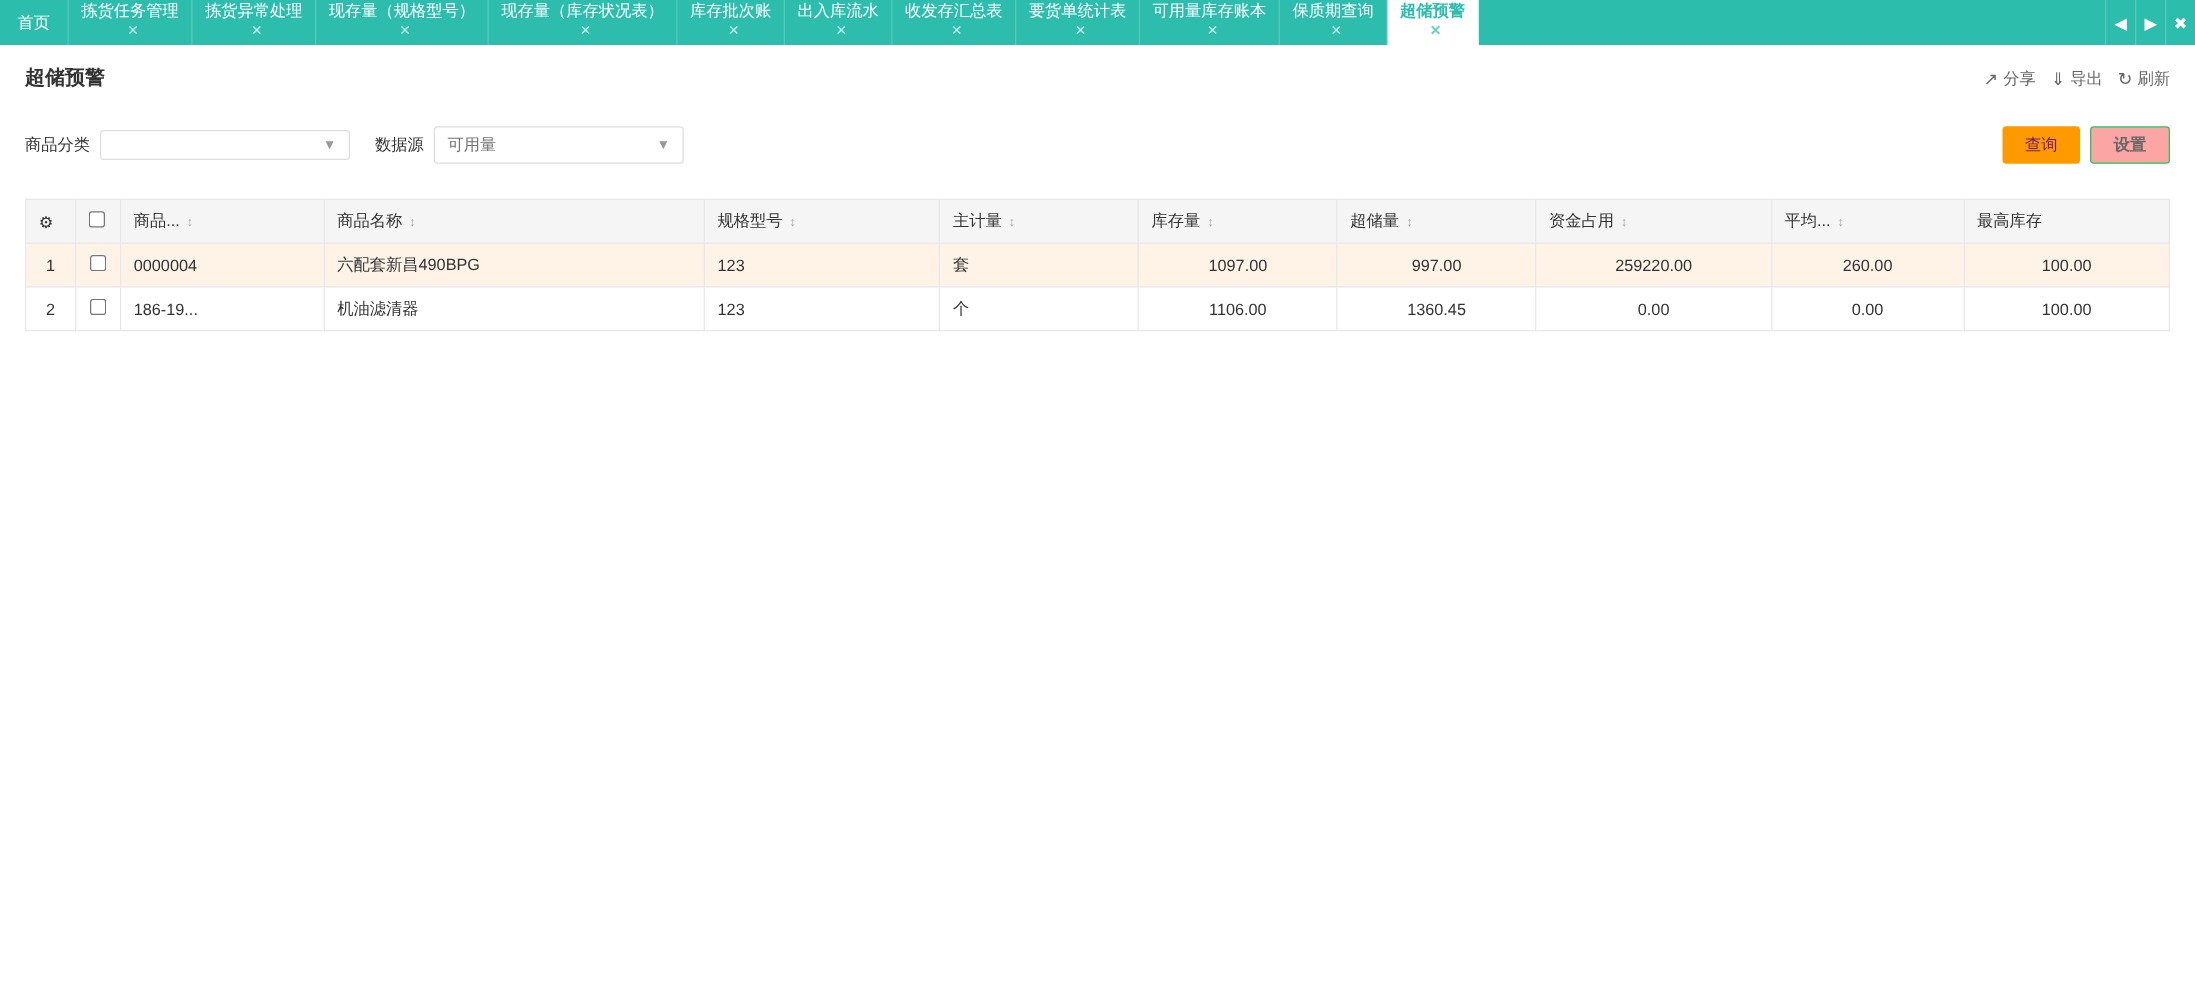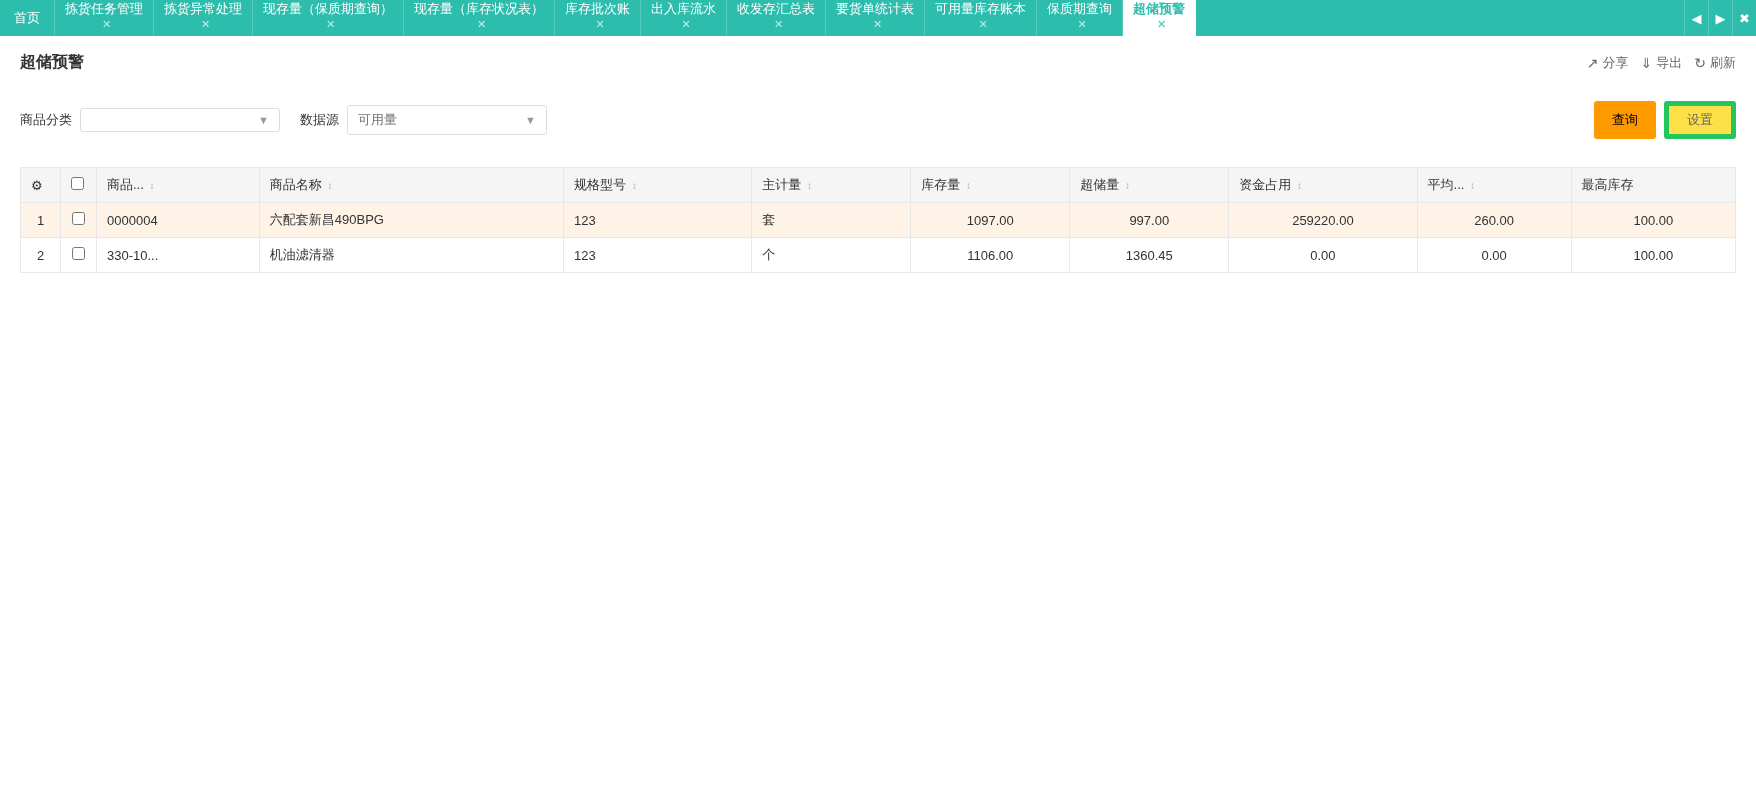--- a/index.html
+++ b/index.html
@@ -111,36 +111,37 @@
       min-width: 200px;
       justify-content: space-between;
       font-size: 13px;
     }
     .filter-select-value { color: #999; }
     .filter-select-with-value .filter-select-value { color: #737373; }
     .filter-select .arrow { color: #999; font-size: 11px; }
 
     .btn-query {
       background: #f90;
-      color: #000000;
+      color: #701a75;
       border: none;
       border-radius: 3px;
       padding: 6px 18px;
       cursor: pointer;
       font-size: 13px;
     }
 
     .btn-settings {
-      background: #fde047;
+      background: #fca5a5;
       color: #666;
-      border: 5px solid #22c55e;
+      border: 1px solid #22c55e;
       border-radius: 3px;
       padding: 5px 18px;
       cursor: pointer;
       font-size: 13px;
+      font-weight: bold;
     }
 
     
     .data-table {
       width: 100%;
       border-collapse: collapse;
       font-size: 13px;
     }
     .data-table th {
       background: #f5f5f5;
@@ -214,21 +215,21 @@
 
   <div class="topbar-item">
         <span>拣货任务管理</span>
         <span class="close-btn">✕</span>
       </div>
       <div class="topbar-item">
         <span>拣货异常处理</span>
         <span class="close-btn">✕</span>
       </div>
       <div class="topbar-item">
-        <span>现存量（保质期查询）</span>
+        <span>现存量（规格型号）</span>
         <span class="close-btn">✕</span>
       </div>
       <div class="topbar-item">
         <span>现存量（库存状况表）</span>
         <span class="close-btn">✕</span>
       </div>
       <div class="topbar-item">
         <span>库存批次账</span>
         <span class="close-btn">✕</span>
       </div>
@@ -333,21 +334,21 @@
       <td>套</td>
       <td class="num-cell">1097.00</td>
       <td class="num-cell">997.00</td>
       <td class="num-cell">259220.00</td>
       <td class="num-cell">260.00</td>
       <td class="num-cell">100.00</td>
     </tr>
         <tr class="">
       <td class="row-number">2</td>
       <td class="checkbox-cell"><input type="checkbox" style=""></td>
-      <td>330-10...</td>
+      <td>186-19...</td>
       <td>机油滤清器</td>
       <td>123</td>
       <td>个</td>
       <td class="num-cell">1106.00</td>
       <td class="num-cell">1360.45</td>
       <td class="num-cell">0.00</td>
       <td class="num-cell">0.00</td>
       <td class="num-cell">100.00</td>
     </tr>
       </tbody>

